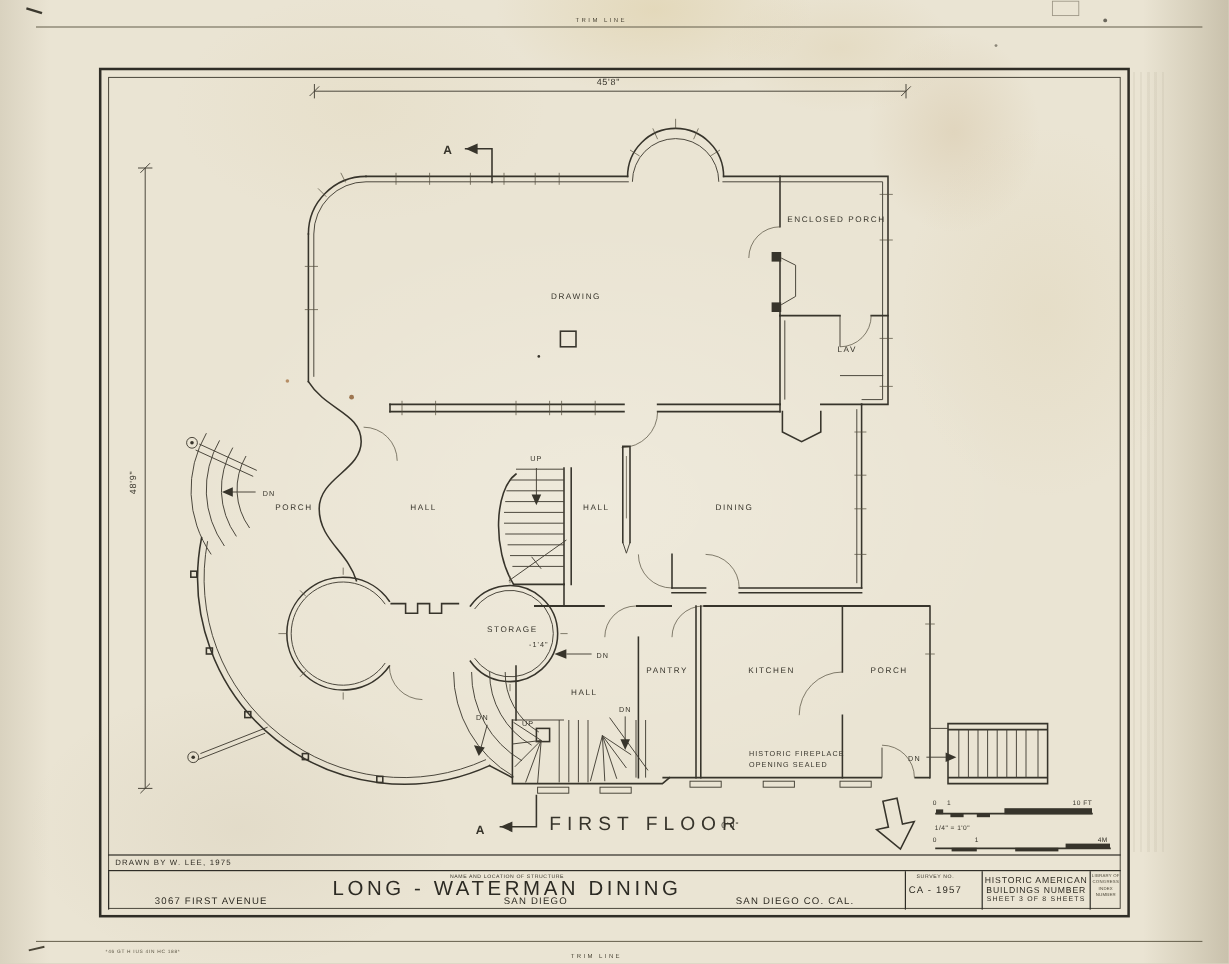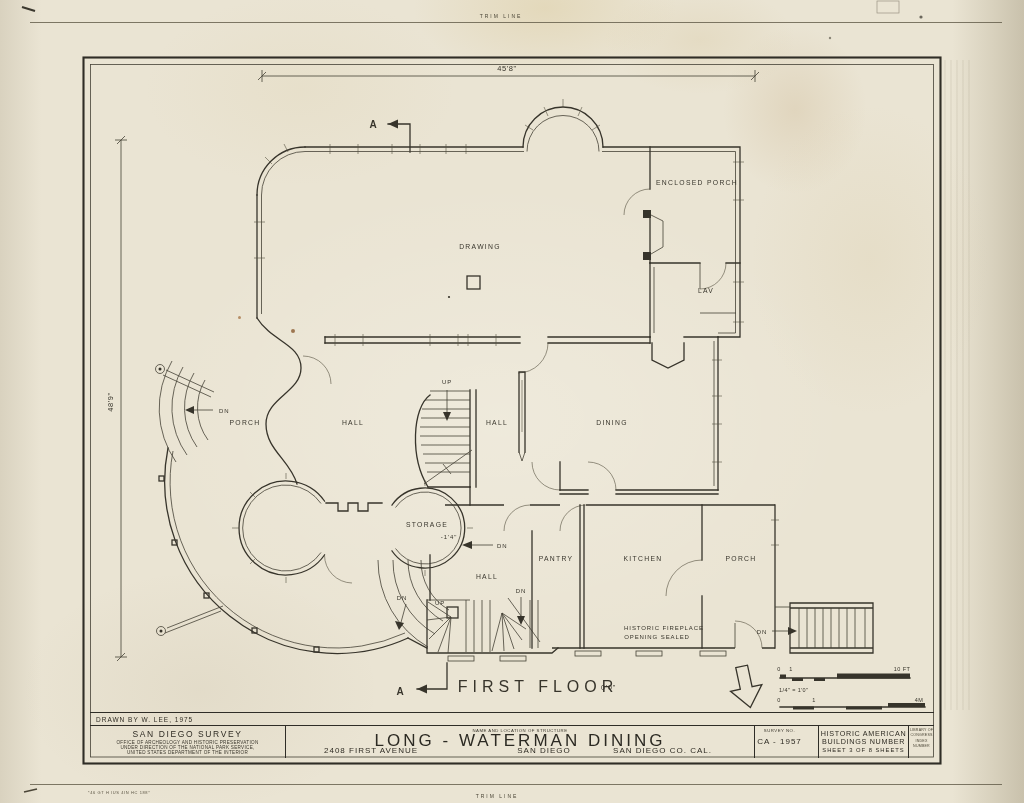--- a/index.html
+++ b/index.html
@@ -348,31 +348,25 @@
       <text x="814" y="702" class="scm">1</text>
       <text x="919" y="702" class="scm">4M</text>
     </g>
   </svg>
 
   <div class="tb">
     <div class="tb-strip">
       <span>DRAWN BY W. LEE, 1975</span>
     </div>
     <div class="tb-row">
-      <div class="tb-cell c1">
-        <div class="org">SAN DIEGO SURVEY</div>
-        <div class="off">OFFICE OF ARCHEOLOGY AND HISTORIC PRESERVATION</div>
-        <div class="off">UNDER DIRECTION OF THE NATIONAL PARK SERVICE,</div>
-        <div class="off">UNITED STATES DEPARTMENT OF THE INTERIOR</div>
-      </div>
       <div class="tb-cell c2">
         <div class="cap" style="text-align:center">NAME AND LOCATION OF STRUCTURE</div>
         <div class="name">LONG - WATERMAN  DINING</div>
         <div class="sub">
-          <span class="addr">2408 FIRST AVENUE</span>
+          <span class="addr">3067 FIRST AVENUE</span>
           <span class="cityc">SAN DIEGO</span>
           <span class="county">SAN DIEGO CO. CAL.</span>
         </div>
       </div>
       <div class="tb-cell c3">
         <div class="cap">SURVEY NO.</div>
         <div class="sno">CA - 1957</div>
       </div>
       <div class="tb-cell c4">
         <div class="habs">HISTORIC AMERICAN</div>

